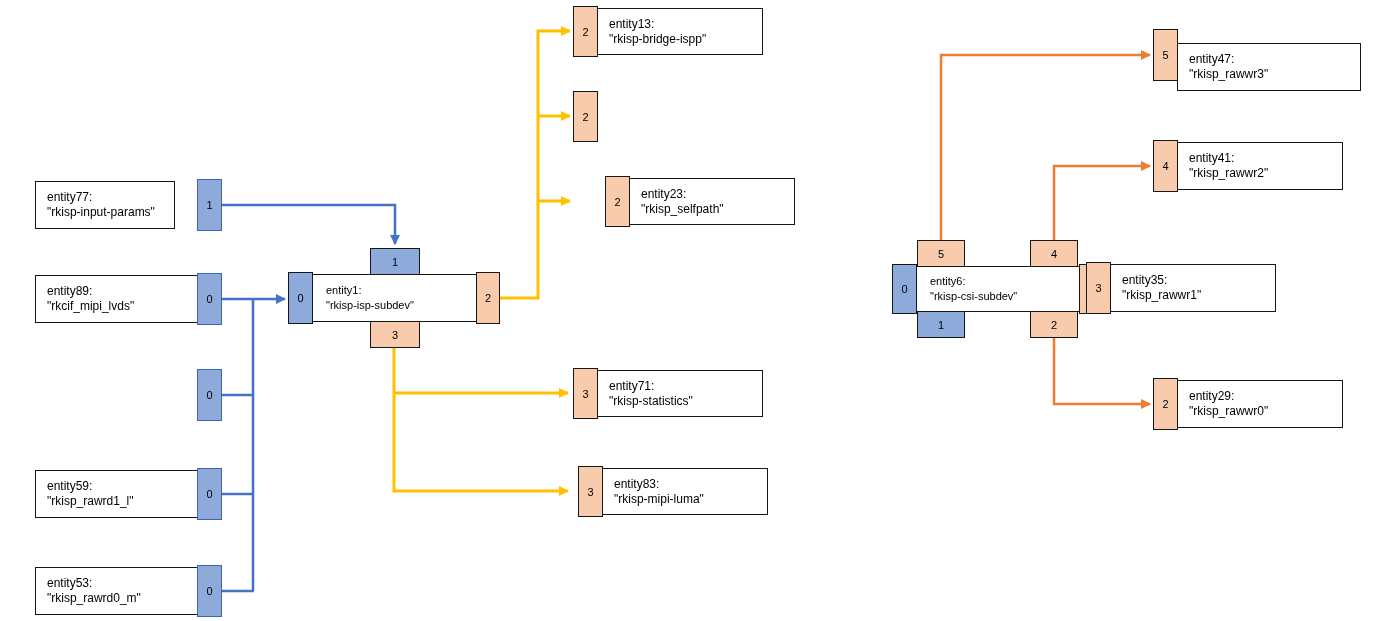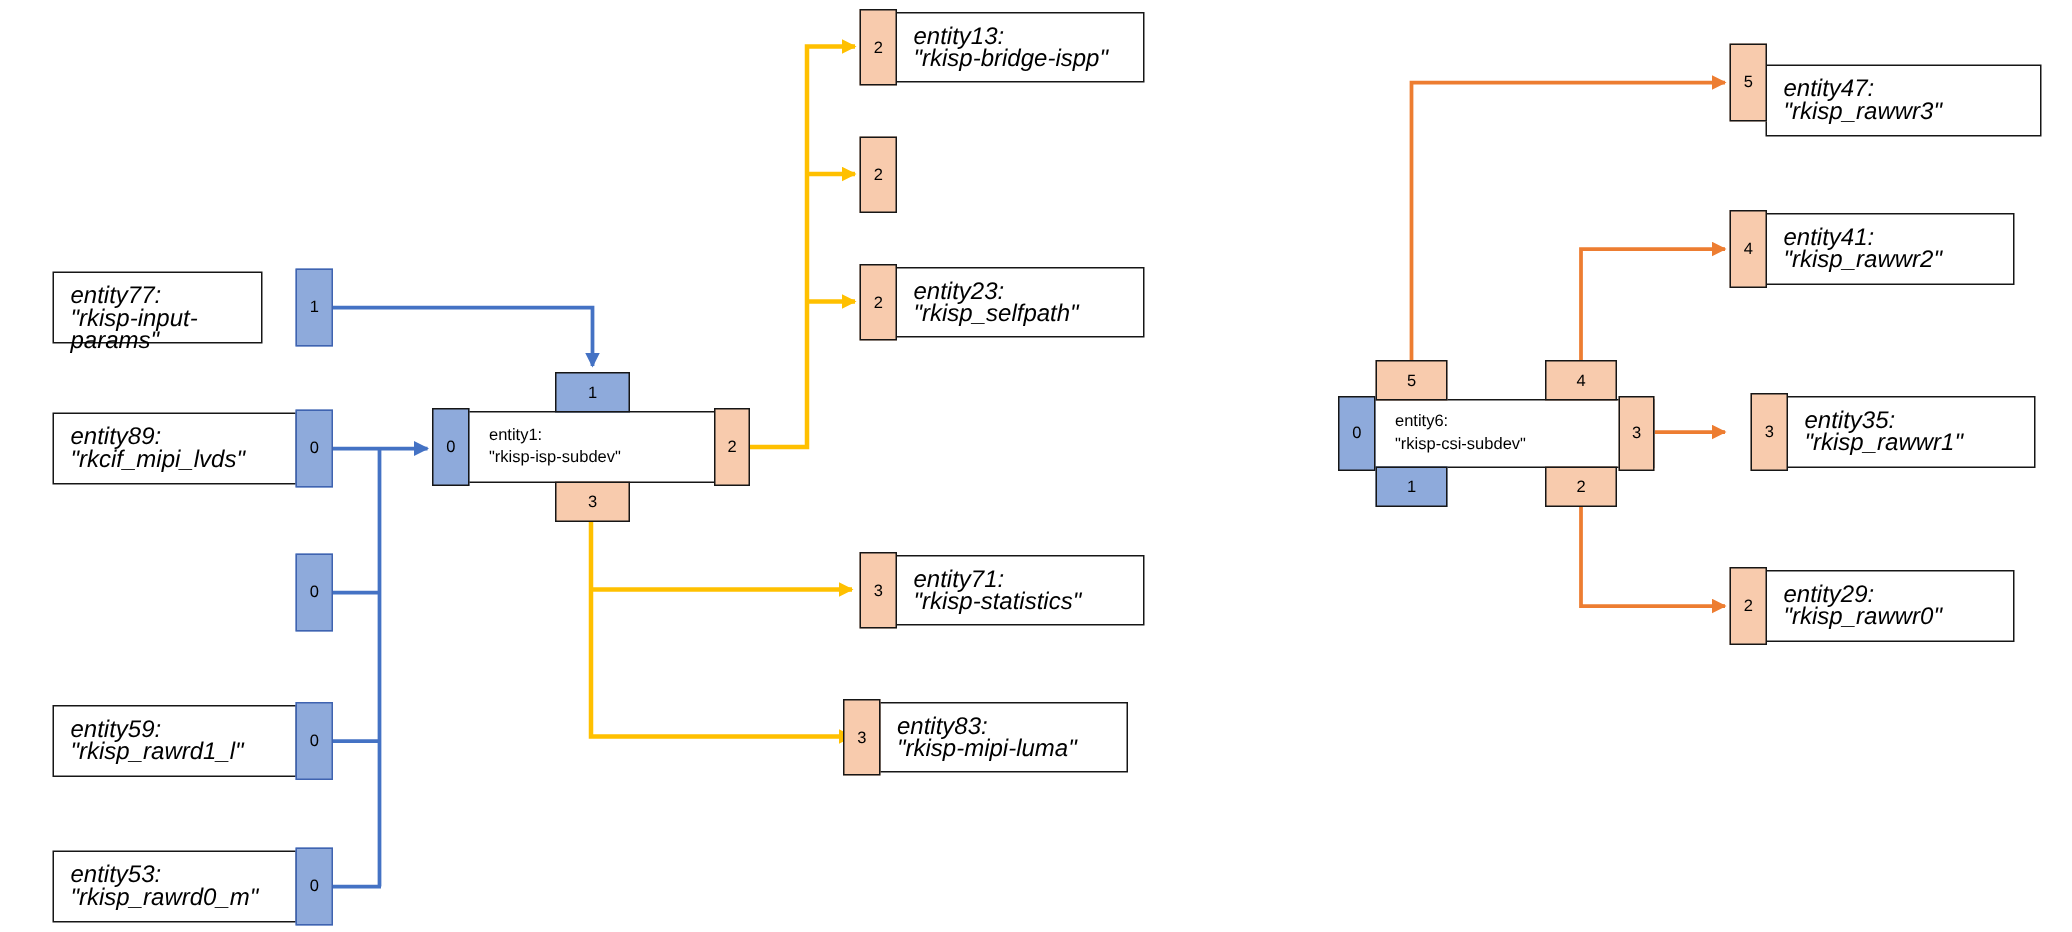--- a/index.html
+++ b/index.html
@@ -6,21 +6,21 @@
   .canvas{
     position:relative;width:1381px;height:621px;background:#ffffff;
     font-family:"Liberation Sans",sans-serif;color:#000;overflow:hidden;
   }
   svg.links{position:absolute;left:0;top:0;pointer-events:none;}
   .node{position:absolute;}
   .wbox{
     position:absolute;background:#ffffff;border:1px solid #161616;
     box-sizing:border-box;
   }
-  .lines{padding:8px 4px 0 11px;font-size:16px;line-height:15px;font-style:italic;}
+  .lines{padding:8px 4px 0 11px;font-size:12px;line-height:15px;}
   .hublines{padding:8px 4px 0 37px;font-size:11px;line-height:15px;}
   .pad{
     position:absolute;box-sizing:border-box;border:1px solid #161616;
     display:flex;align-items:center;justify-content:center;
     font-size:11px;background:#F8CBAD;z-index:2;
   }
   .pad.blue{background:#8EAADB;}
   .pad.srcb{border-color:#3f63b0;}
 </style>
 </head>
@@ -127,41 +127,41 @@
         <div>"rkisp-bridge-ispp"</div>
       </div>
     </div>
     <div class="pad" style="left:0;top:-2px;width:25px;height:51px">2</div>
   </div>
 
   <div class="node" style="left:573px;top:93px;width:190px;height:47px">
     <div class="pad" style="left:0;top:-2px;width:25px;height:51px">2</div>
   </div>
 
-  <div class="node" style="left:573px;top:178px;width:190px;height:47px">
+  <div class="node" style="left:605px;top:178px;width:190px;height:47px">
     <div class="wbox" style="left:24px;top:0;width:166px;height:47px">
       <div class="lines">
         <div>entity23:</div>
         <div>"rkisp_selfpath"</div>
       </div>
     </div>
     <div class="pad" style="left:0;top:-2px;width:25px;height:51px">2</div>
   </div>
 
   <div class="node" style="left:573px;top:370px;width:190px;height:47px">
     <div class="wbox" style="left:24px;top:0;width:166px;height:47px">
       <div class="lines">
         <div>entity71:</div>
         <div>"rkisp-statistics"</div>
       </div>
     </div>
     <div class="pad" style="left:0;top:-2px;width:25px;height:51px">3</div>
   </div>
 
-  <div class="node" style="left:562px;top:468px;width:170px;height:47px">
+  <div class="node" style="left:578px;top:468px;width:170px;height:47px">
     <div class="wbox" style="left:24px;top:0;width:166px;height:47px">
       <div class="lines">
         <div>entity83:</div>
         <div>"rkisp-mipi-luma"</div>
       </div>
     </div>
     <div class="pad" style="left:0;top:-2px;width:25px;height:51px">3</div>
   </div>
 
   <div class="node" style="left:892px;top:240px;width:211px;height:98px">
@@ -192,21 +192,21 @@
   <div class="node" style="left:1153px;top:142px;width:190px;height:48px">
     <div class="wbox" style="left:24px;top:0;width:166px;height:48px">
       <div class="lines">
         <div>entity41:</div>
         <div>"rkisp_rawwr2"</div>
       </div>
     </div>
     <div class="pad" style="left:0;top:-2px;width:25px;height:52px">4</div>
   </div>
 
-  <div class="node" style="left:1167px;top:264px;width:190px;height:44px">
+  <div class="node" style="left:1086px;top:264px;width:190px;height:44px">
     <div class="wbox" style="left:24px;top:0;width:166px;height:48px">
       <div class="lines">
         <div>entity35:</div>
         <div>"rkisp_rawwr1"</div>
       </div>
     </div>
     <div class="pad" style="left:0;top:-2px;width:25px;height:52px">3</div>
   </div>
 
   <div class="node" style="left:1153px;top:380px;width:190px;height:48px">

